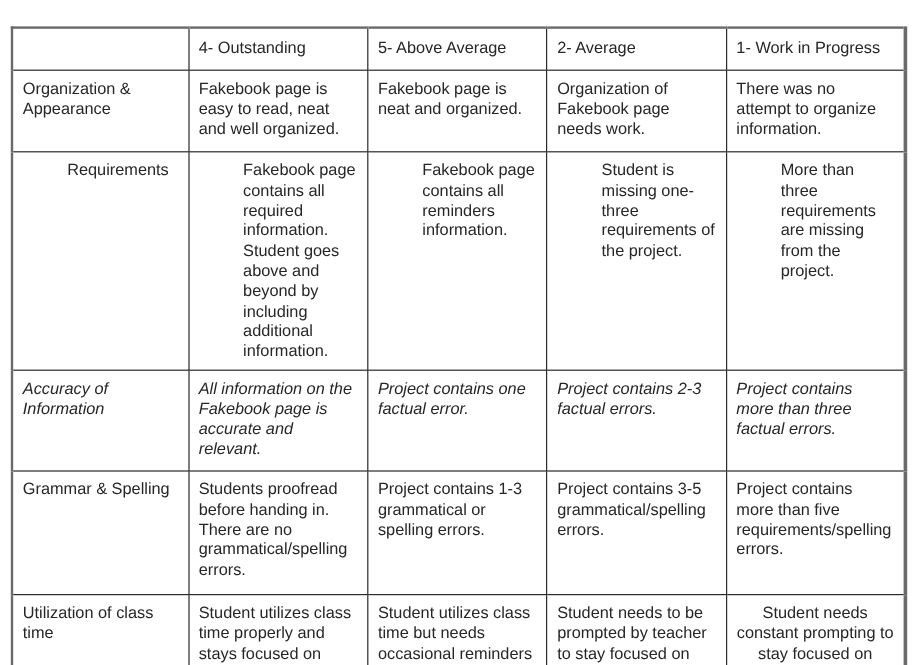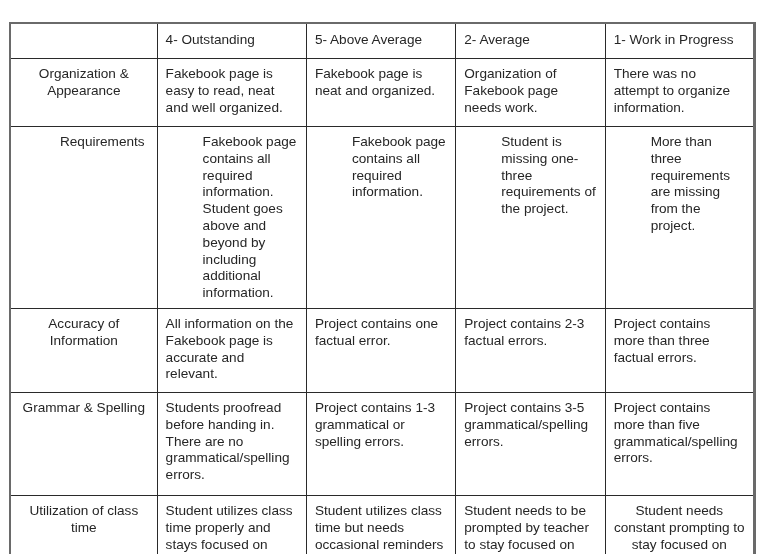--- a/index.html
+++ b/index.html
@@ -30,29 +30,29 @@
       padding: 7px 8px 6px 8px;
       color: #262626;
       word-wrap: break-word;
     }
     .rubric tr.header td {
       height: 20px;
       padding-top: 8px;
     }
     .rubric tr.row-org td { height: 54px; }
     .rubric tr.row-req td { height: 119px; padding-left: 45px; }
-    .rubric tr.row-acc td { height: 70px; }
+    .rubric tr.row-acc td { height: 70px; font-style: italic; }
     .rubric tr.row-gram td { height: 89px; margin-top: 42px; }
     .rubric tr.row-util td { height: 102px; }
     .col-criteria { width: 131px; }
     .col-level { width: 133px; }
     .rubric td.last-col { border-right: 3px solid #6a6a6a; }
     .rubric tr.row-util td { border-bottom: 4px solid #0ea5e9; }
     .rubric tr.header td { border-top: 2px solid #6a6a6a; }
-    .rubric td.first-col { border-left: 2.5px solid #6a6a6a; text-align: center; }
+    .rubric td.first-col { border-left: 2.5px solid #6a6a6a; }
     .cell-line { display: block; text-align: center; }
   </style>
 </head>
 <body>
 
 <table class="rubric">
   <colgroup>
     <col class="col-criteria">
     <col class="col-level">
     <col class="col-level">
@@ -70,37 +70,37 @@
   <tr class="row-org">
     <td class="first-col">Organization &amp; Appearance</td>
     <td>Fakebook page is easy to read, neat and well organized.</td>
     <td>Fakebook page is neat and organized.</td>
     <td>Organization of Fakebook page needs work.</td>
     <td class="last-col">There was no attempt to organize information.</td>
   </tr>
   <tr class="row-req">
     <td class="first-col">Requirements</td>
     <td>Fakebook page contains all required information. Student goes above and beyond by including additional information.</td>
-    <td>Fakebook page contains all required information.</td>
+    <td>Fakebook page contains all reminders information.</td>
     <td>Student is missing one- three requirements of the project.</td>
     <td class="last-col">More than three requirements are missing from the project.</td>
   </tr>
   <tr class="row-acc">
     <td class="first-col">Accuracy of Information</td>
     <td>All information on the Fakebook page is accurate and relevant.</td>
     <td>Project contains one factual error.</td>
     <td>Project contains 2-3 factual errors.</td>
     <td class="last-col">Project contains more than three factual errors.</td>
   </tr>
   <tr class="row-gram">
     <td class="first-col">Grammar &amp; Spelling</td>
     <td>Students proofread before handing in. There are no grammatical/spelling errors.</td>
     <td>Project contains 1-3 grammatical or spelling errors.</td>
     <td>Project contains 3-5 grammatical/spelling errors.</td>
-    <td class="last-col">Project contains more than five grammatical/spelling errors.</td>
+    <td class="last-col">Project contains more than five requirements/spelling errors.</td>
   </tr>
   <tr class="row-util">
     <td class="first-col">Utilization of class time</td>
     <td>Student utilizes class time properly and stays focused on completing the project.</td>
     <td>Student utilizes class time but needs occasional reminders to stay on task.</td>
     <td>Student needs to be prompted by teacher to stay focused on project.</td>
     <td class="last-col">
       <span class="cell-line">Student needs constant prompting to stay focused on project.</span>
       <span class="cell-line">OR: Project is never completed.</span>
     </td>

